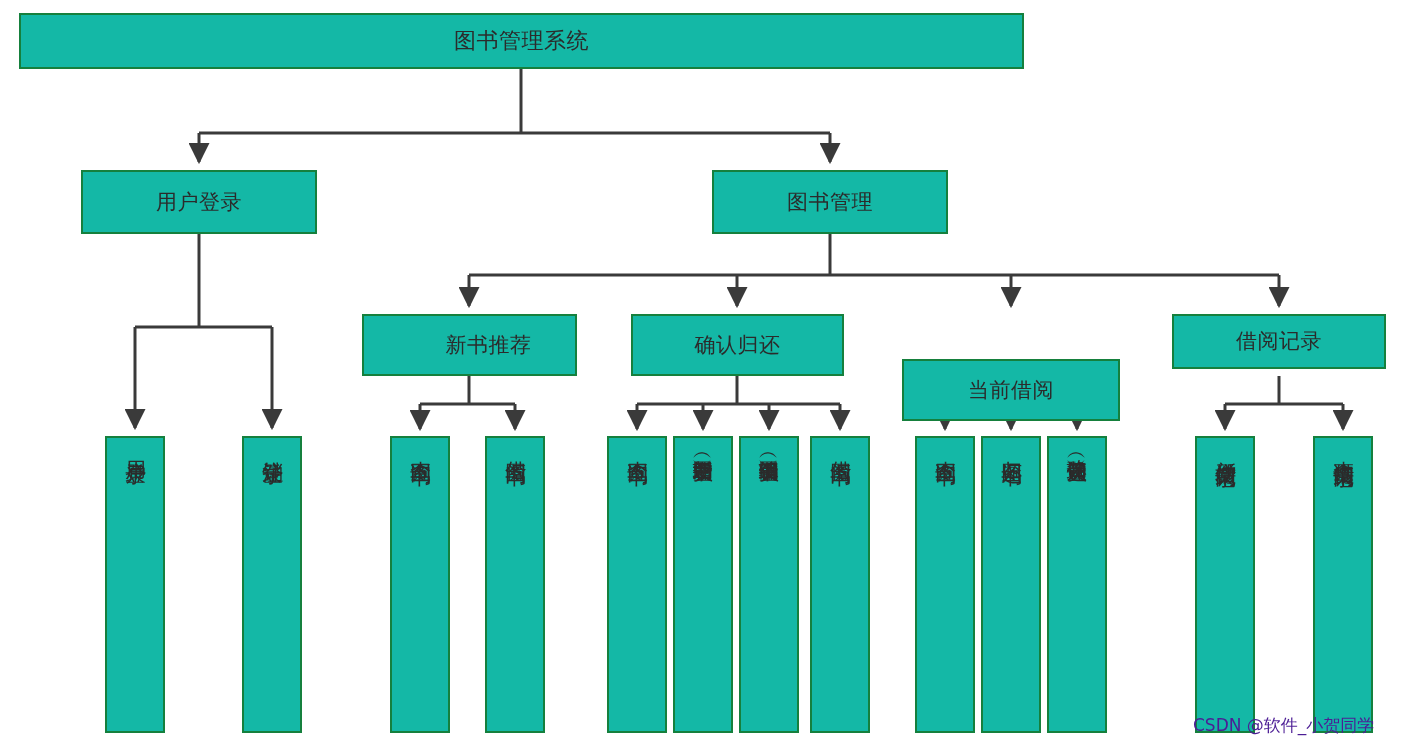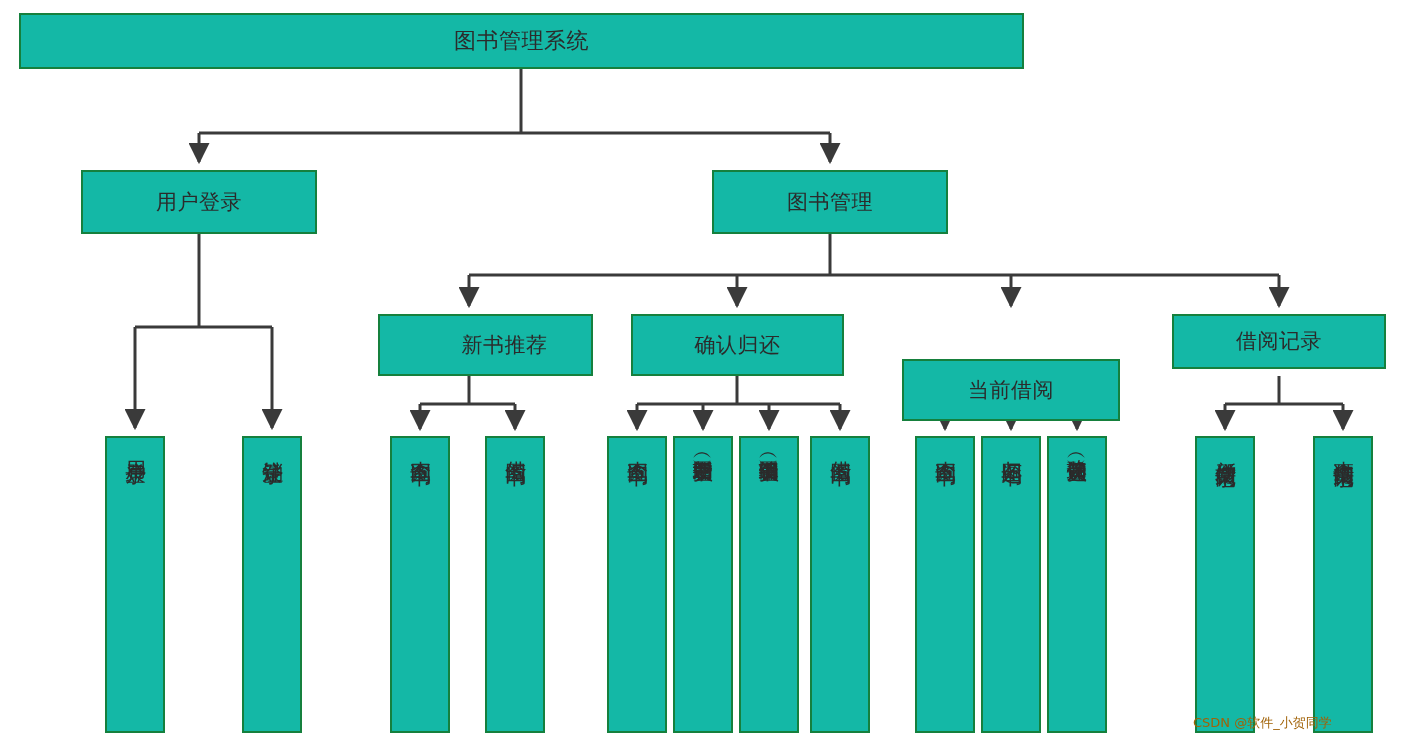--- a/index.html
+++ b/index.html
@@ -64,22 +64,22 @@
   .node.vertical.tall-text .node-label {
     letter-spacing: 0.5px;
     font-size: 20px;
   }
   .node.root .node-label { font-size: 22px; }
   .node.lvl2 .node-label { font-size: 21px; }
   .node.lvl3 .node-label { font-size: 21px; }
 
   .watermark {
     position: absolute;
-    color: #a16207;
-    font-size: 13px;
+    color: #4c1d95;
+    font-size: 17px;
     font-family: "DejaVu Sans", "Liberation Sans", sans-serif;
     white-space: nowrap;
     user-select: none;
   }
 </style>
 </head>
 <body>
 
 <div id="diagram-root">
 
@@ -141,21 +141,21 @@
     <span class="node-label">图书管理系统</span>
   </div>
 
   <div class="node horizontal lvl2" style="left:81px; top:170px; width:236px; height:64px;">
     <span class="node-label">用户登录</span>
   </div>
   <div class="node horizontal lvl2" style="left:712px; top:170px; width:236px; height:64px;">
     <span class="node-label">图书管理</span>
   </div>
 
-  <div class="node horizontal lvl3" style="left:378px; top:314px; width:215px; height:62px;padding-left:38px;">
+  <div class="node horizontal lvl3" style="left:362px; top:314px; width:215px; height:62px;padding-left:38px;">
     <span class="node-label">新书推荐</span>
   </div>
   <div class="node horizontal lvl3" style="left:631px; top:314px; width:213px; height:62px;">
     <span class="node-label">确认归还</span>
   </div>
   <div class="node horizontal lvl3" style="left:902px; top:314px; width:218px; height:62px;margin-top:45px;">
     <span class="node-label">当前借阅</span>
   </div>
   <div class="node horizontal lvl3" style="left:1172px; top:314px; width:214px; height:55px;">
     <span class="node-label">借阅记录</span>

